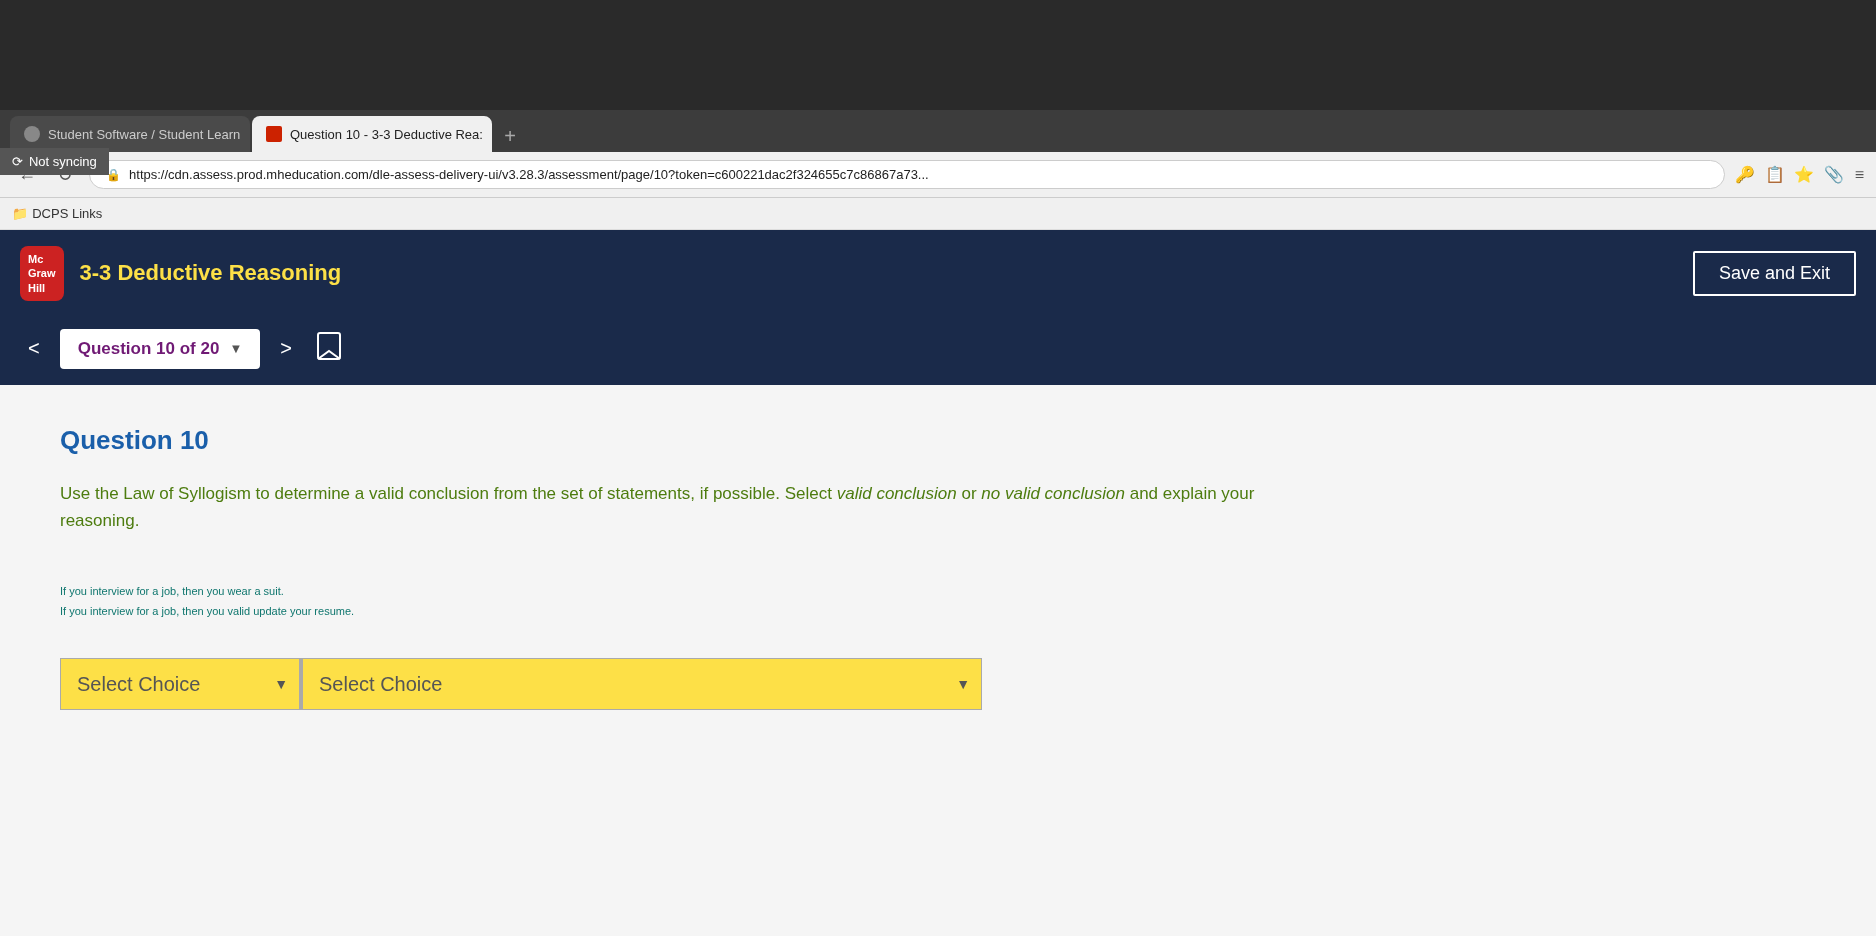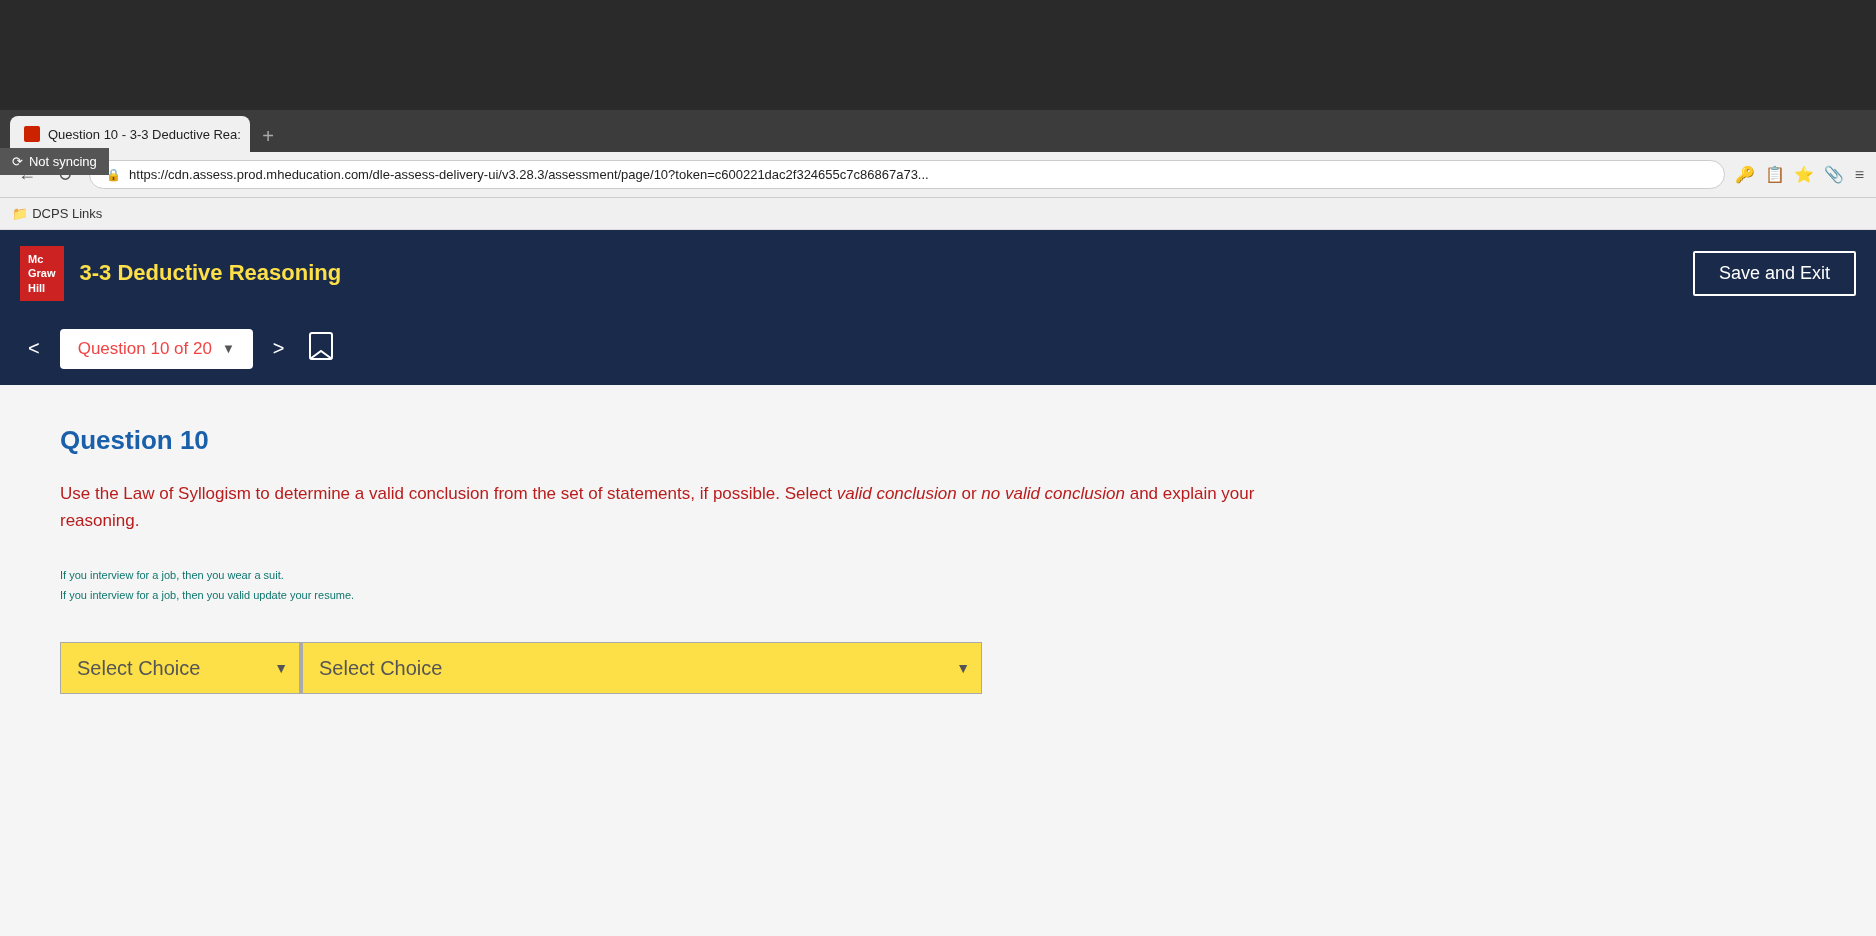--- a/index.html
+++ b/index.html
@@ -154,21 +154,21 @@
       align-items: center;
       gap: 16px;
     }
     .logo-box {
       background: #cc2222;
       color: white;
       font-size: 11px;
       font-weight: bold;
       padding: 6px 8px;
       line-height: 1.3;
-      border-radius: 0;
+      border-radius: 8px;
     }
     .assessment-title {
       color: #fde047;
       font-size: 22px;
       font-weight: bold;
     }
     .save-exit-btn {
       background: transparent;
       border: 2px solid white;
       color: white;
@@ -215,23 +215,23 @@
       min-height: 600px;
     }
     .question-number {
       font-size: 26px;
       font-weight: bold;
       color: #1a5faa;
       margin-bottom: 24px;
     }
     .question-body {
       font-size: 17px;
-      color: #b91c1c;
+      color: #4d7c0f;
       line-height: 1.6;
-      margin-bottom: 32px;
+      margin-bottom: 48px;
       max-width: 1200px;
     }
     .question-body em {
       font-style: italic;
     }
     .statements {
       font-size: 11px;
       color: #0f766e;
       margin-bottom: 36px;
       line-height: 1.8;
@@ -274,20 +274,25 @@
       background: #aaa;
       flex-shrink: 0;
     }
   </style>
 </head>
 <body>
 
 <div class="browser-top-bar"></div>
 
 <div class="tab-bar">
+  <div class="tab">
+    <div class="tab-icon"></div>
+    <span>Student Software / Student Learn</span>
+
+  </div>
   <div class="tab active">
     <div class="tab-icon red"></div>
     <span>Question 10 - 3-3 Deductive Rea:</span>
 
   </div>
   <div class="tab-new">+</div>
 </div>
 
 <div class="address-bar-row">
   <button class="nav-btn">←</button>
@@ -325,21 +330,21 @@
         <span>Graw</span><br>
         <span>Hill</span>
       </div>
       <span class="assessment-title">3-3 Deductive Reasoning</span>
     </div>
     <button class="save-exit-btn">Save and Exit</button>
   </div>
   <div class="assessment-nav">
     <button class="nav-arrow-btn">&lt;</button>
     <div class="question-dropdown-border">
-      <span style="font-weight:normal;font-size:17px;color:#ef4444;">Question 10 of 20</span>
+      <span style="font-weight:bold;font-size:17px;color:#701a75;">Question 10 of 20</span>
       <span style="font-size:13px;color:#555;">▼</span>
     </div>
     <button class="nav-arrow-btn">&gt;</button>
     <button class="bookmark-btn">
       <svg width="26" height="30" viewBox="0 0 26 30" fill="none" xmlns="http://www.w3.org/2000/svg">
         <rect x="2" y="2" width="22" height="26" rx="2" stroke="white" stroke-width="2" fill="none"></rect>
         <polyline points="2,28 13,20 24,28" stroke="white" stroke-width="2" fill="none"></polyline>
       </svg>
     </button>
   </div>

